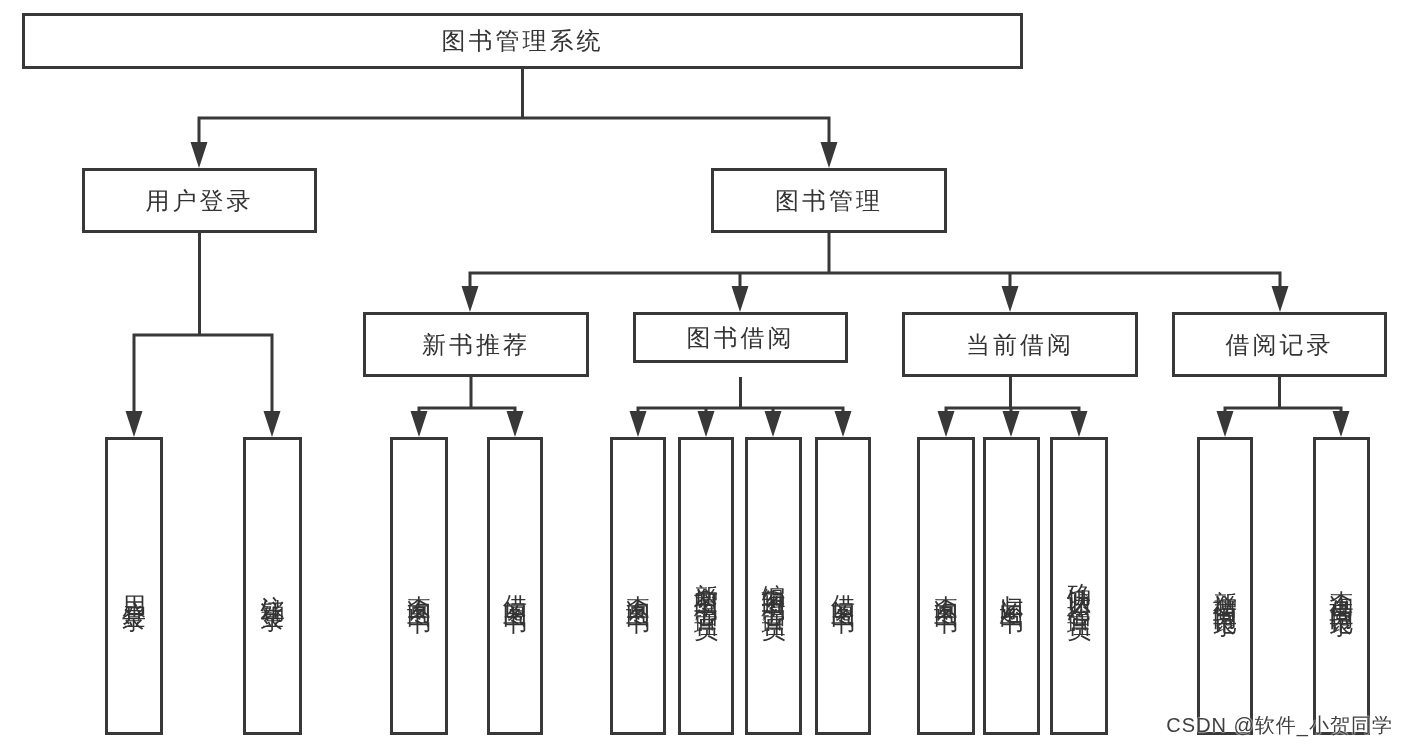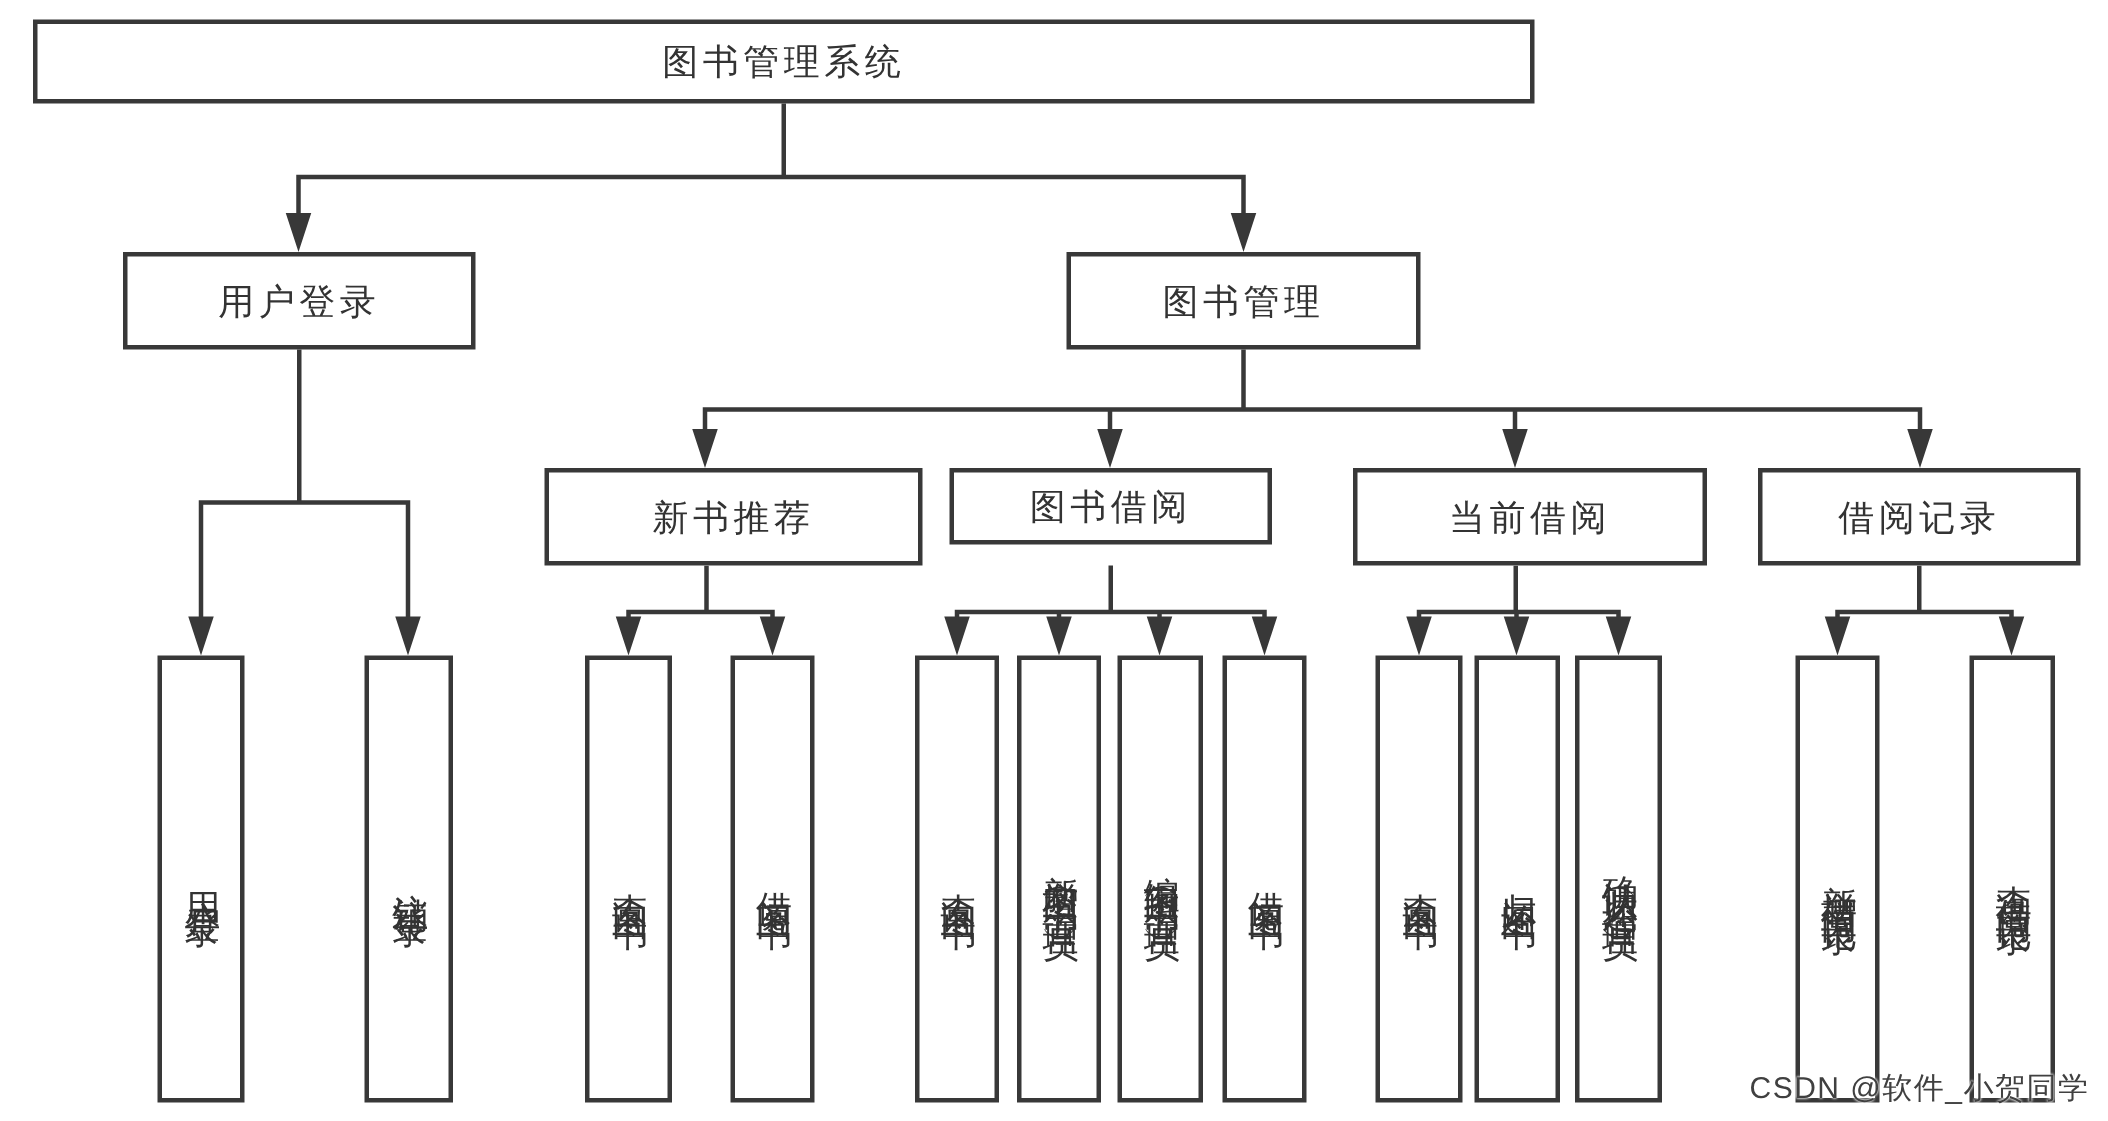--- a/index.html
+++ b/index.html
@@ -107,21 +107,21 @@
     <span>图书管理系统</span>
   </div>
 
   <div class="box h" style="left:82px;top:168px;width:235px;height:65px;">
     <span>用户登录</span>
   </div>
   <div class="box h" style="left:711px;top:168px;width:236px;height:65px;">
     <span>图书管理</span>
   </div>
 
-  <div class="box h" style="left:363px;top:312px;width:252px;height:65px;">
+  <div class="box h" style="left:363px;top:312px;width:226px;height:65px;">
     <span>新书推荐</span>
   </div>
   <div class="box h" style="left:633px;top:312px;width:215px;height:51px;">
     <span>图书借阅</span>
   </div>
   <div class="box h" style="left:902px;top:312px;width:236px;height:65px;">
     <span>当前借阅</span>
   </div>
   <div class="box h" style="left:1172px;top:312px;width:215px;height:65px;">
     <span>借阅记录</span>

